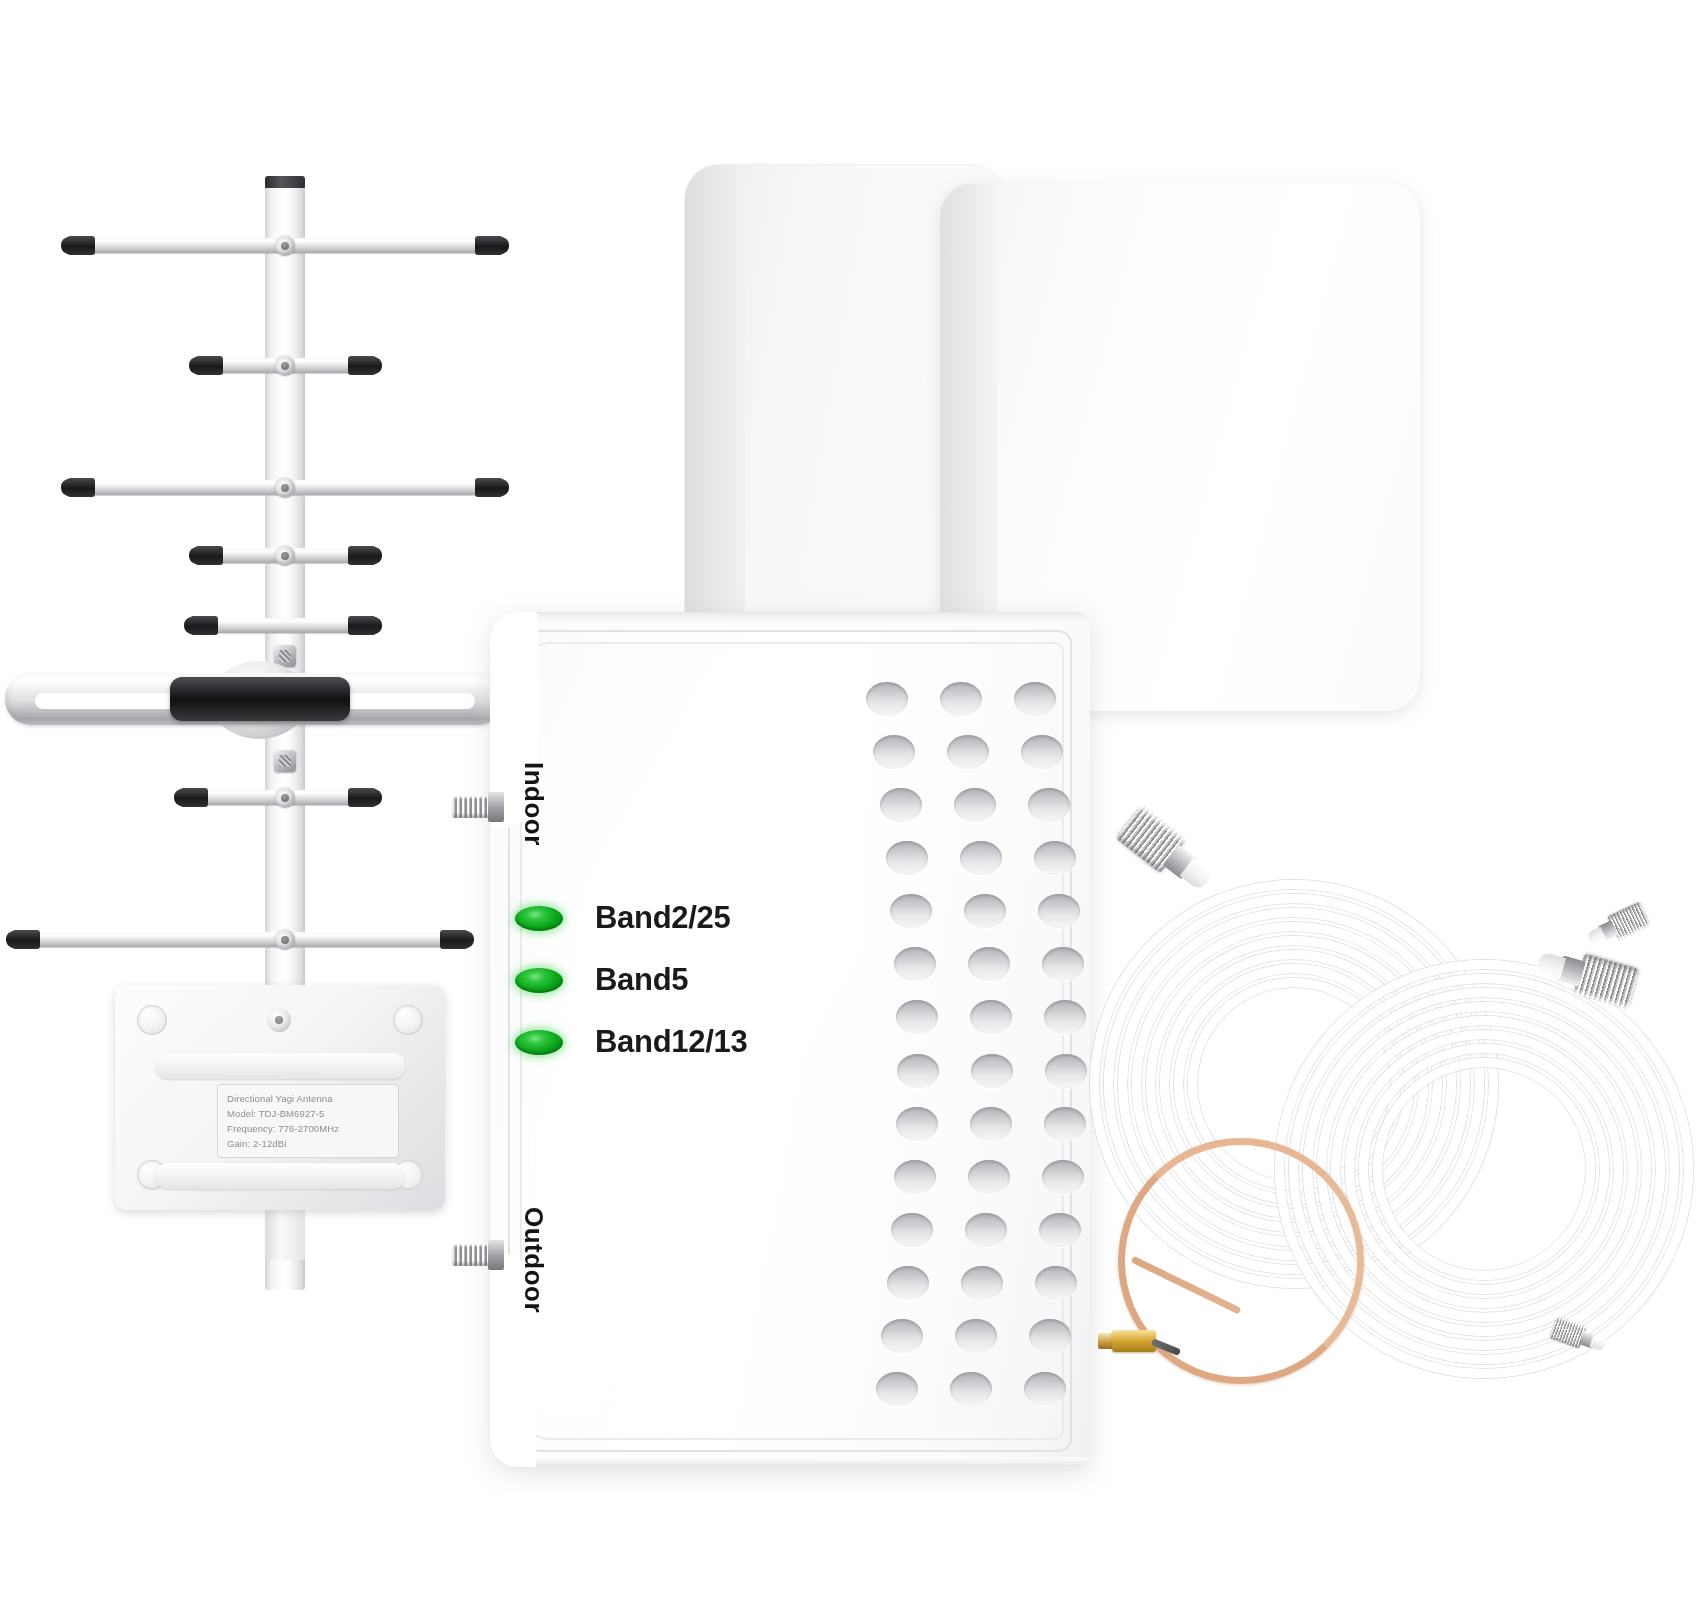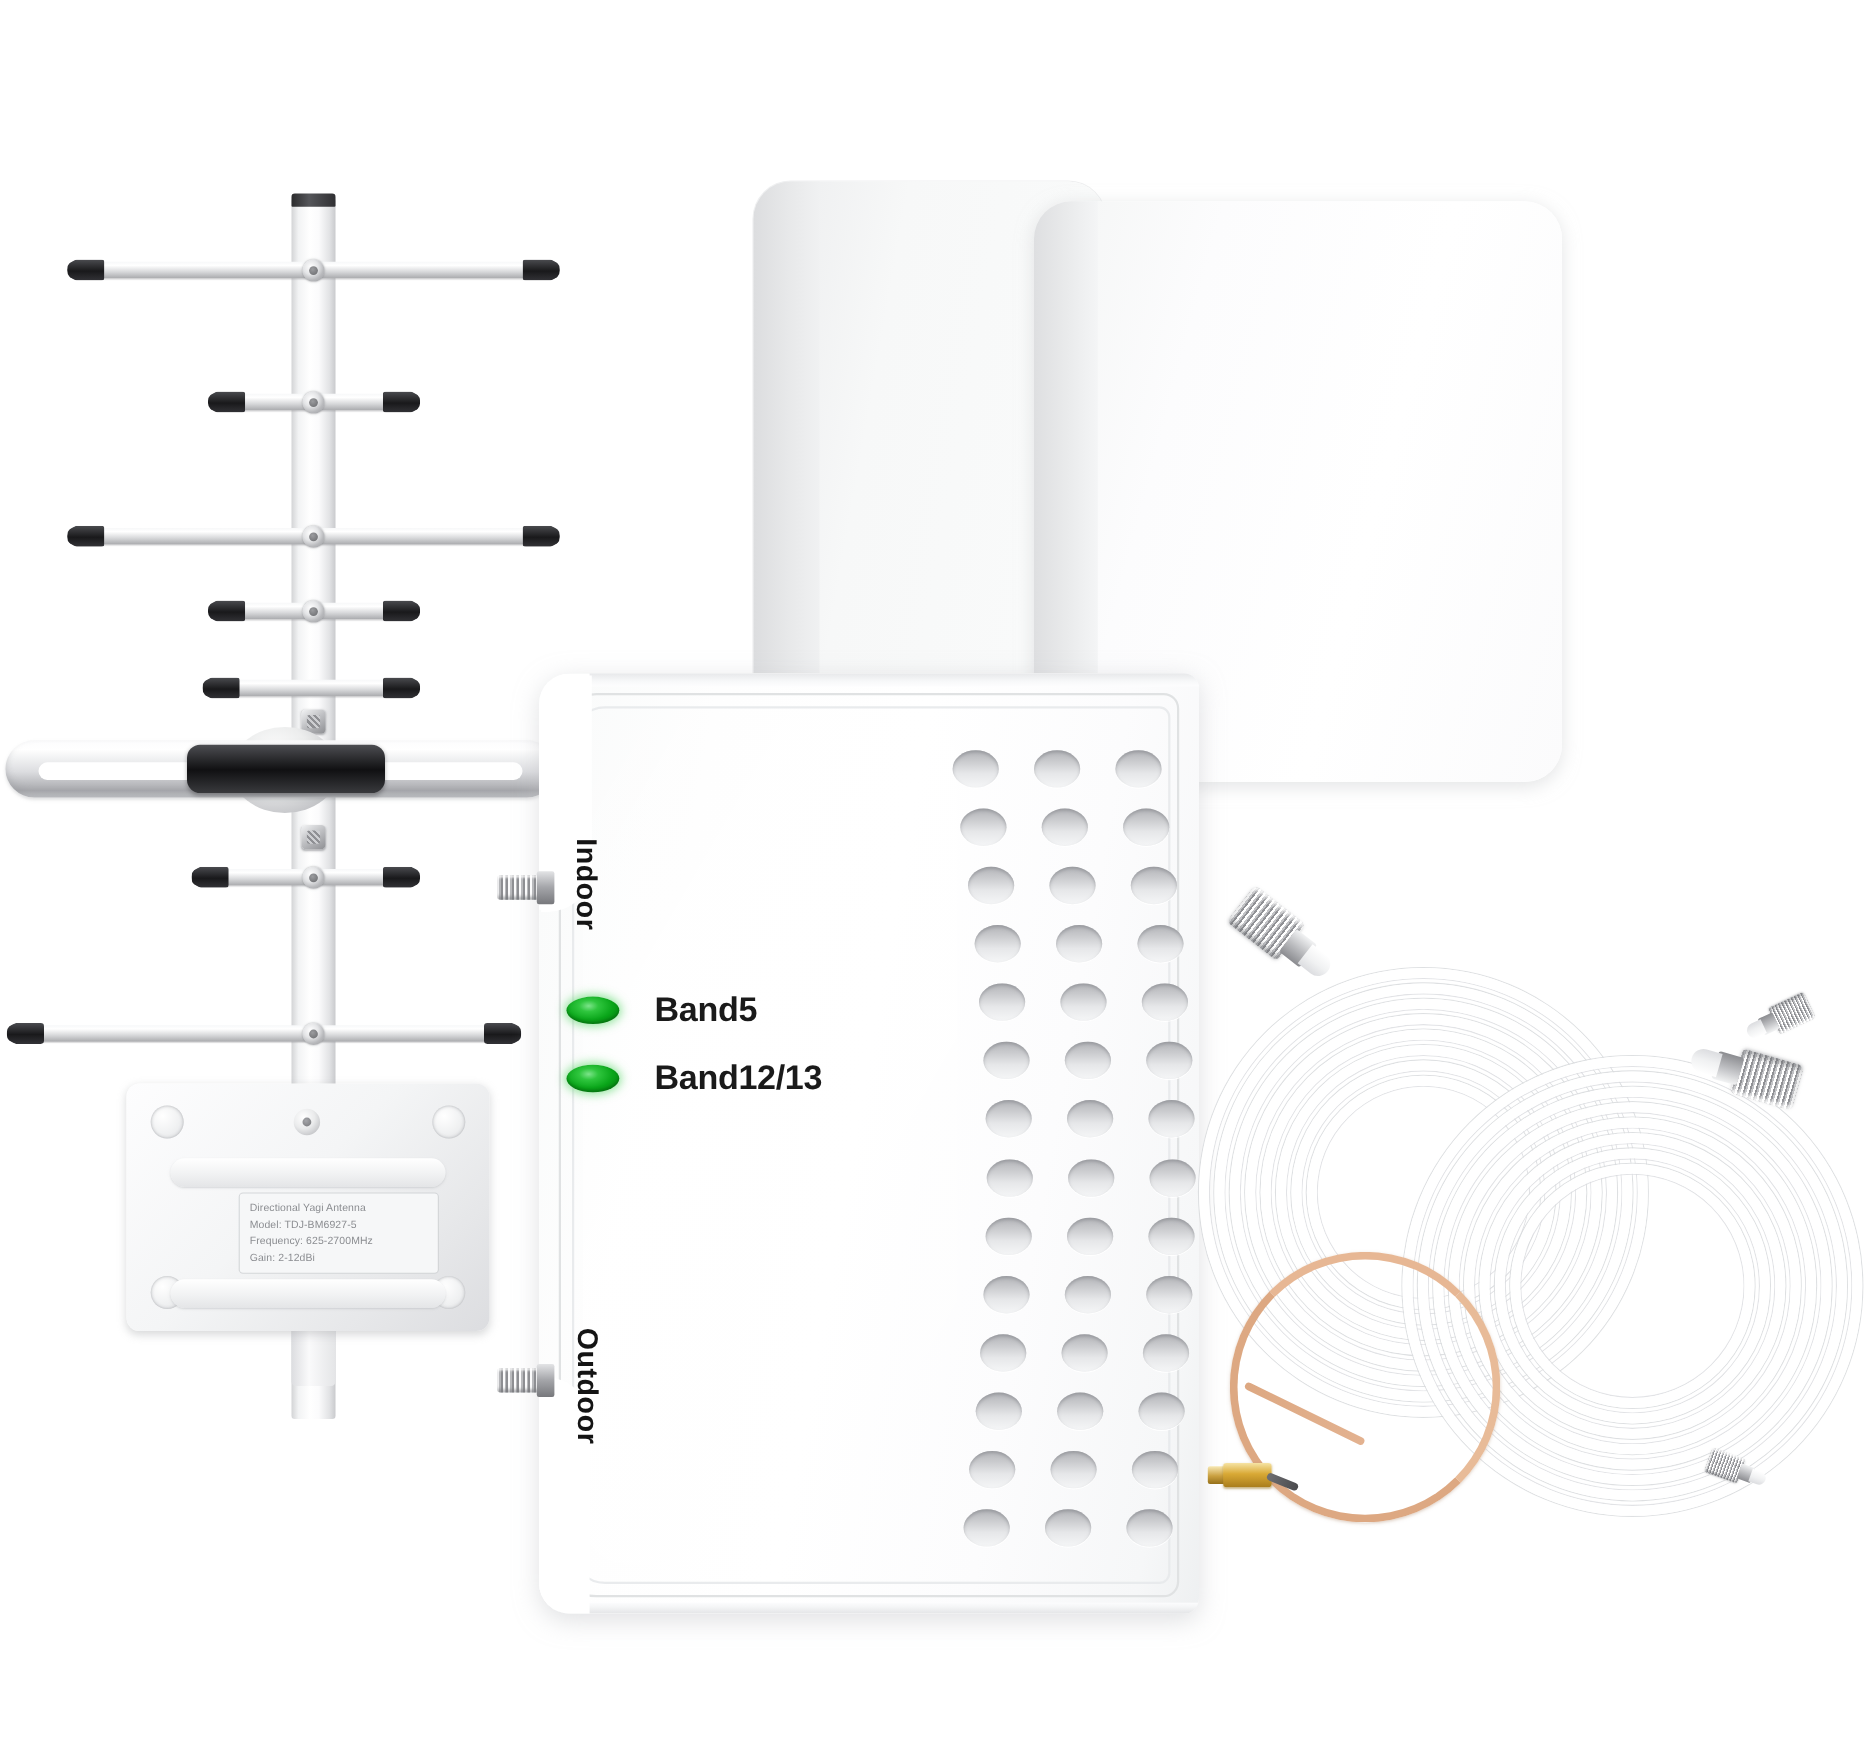--- a/index.html
+++ b/index.html
@@ -353,21 +353,21 @@
       <div class="plate-hole" style="left:278px;top:20px;"></div>
       <div class="plate-hole" style="left:22px;top:175px;"></div>
       <div class="plate-hole" style="left:278px;top:175px;"></div>
       <div class="plate-screw"></div>
       <div class="plate-ridge" style="top:68px;"></div>
       <div class="plate-ridge" style="top:178px;"></div>
 
       <div class="plate-label">
         <div>Directional Yagi Antenna</div>
         <div>Model: TDJ-BM6927-5</div>
-        <div>Frequency: 625-2700MHz</div>
+        <div>Frequency: 776-2700MHz</div>
         <div>Gain: 2-12dBi</div>
       </div>
     </div>
   </div>
 
   <div id="panels">
     <div class="panel panel-back"></div>
     <div class="panel-back-edge"></div>
     <div class="panel panel-front"></div>
     <div class="panel-front-edge"></div>
@@ -443,20 +443,24 @@
       <div class="nut"></div>
     </div>
     <div class="fconn" style="left:-18px;top:620px;">
       <div class="thread"></div>
       <div class="nut"></div>
     </div>
 
     <div class="led-list">
       <div class="led-row">
         <span class="led"></span>
+        <span class="led-label">Band2/25</span>
+      </div>
+      <div class="led-row">
+        <span class="led"></span>
         <span class="led-label">Band5</span>
       </div>
       <div class="led-row">
         <span class="led"></span>
         <span class="led-label">Band12/13</span>
       </div>
     </div>
   </div>
 
   <div id="cables">

